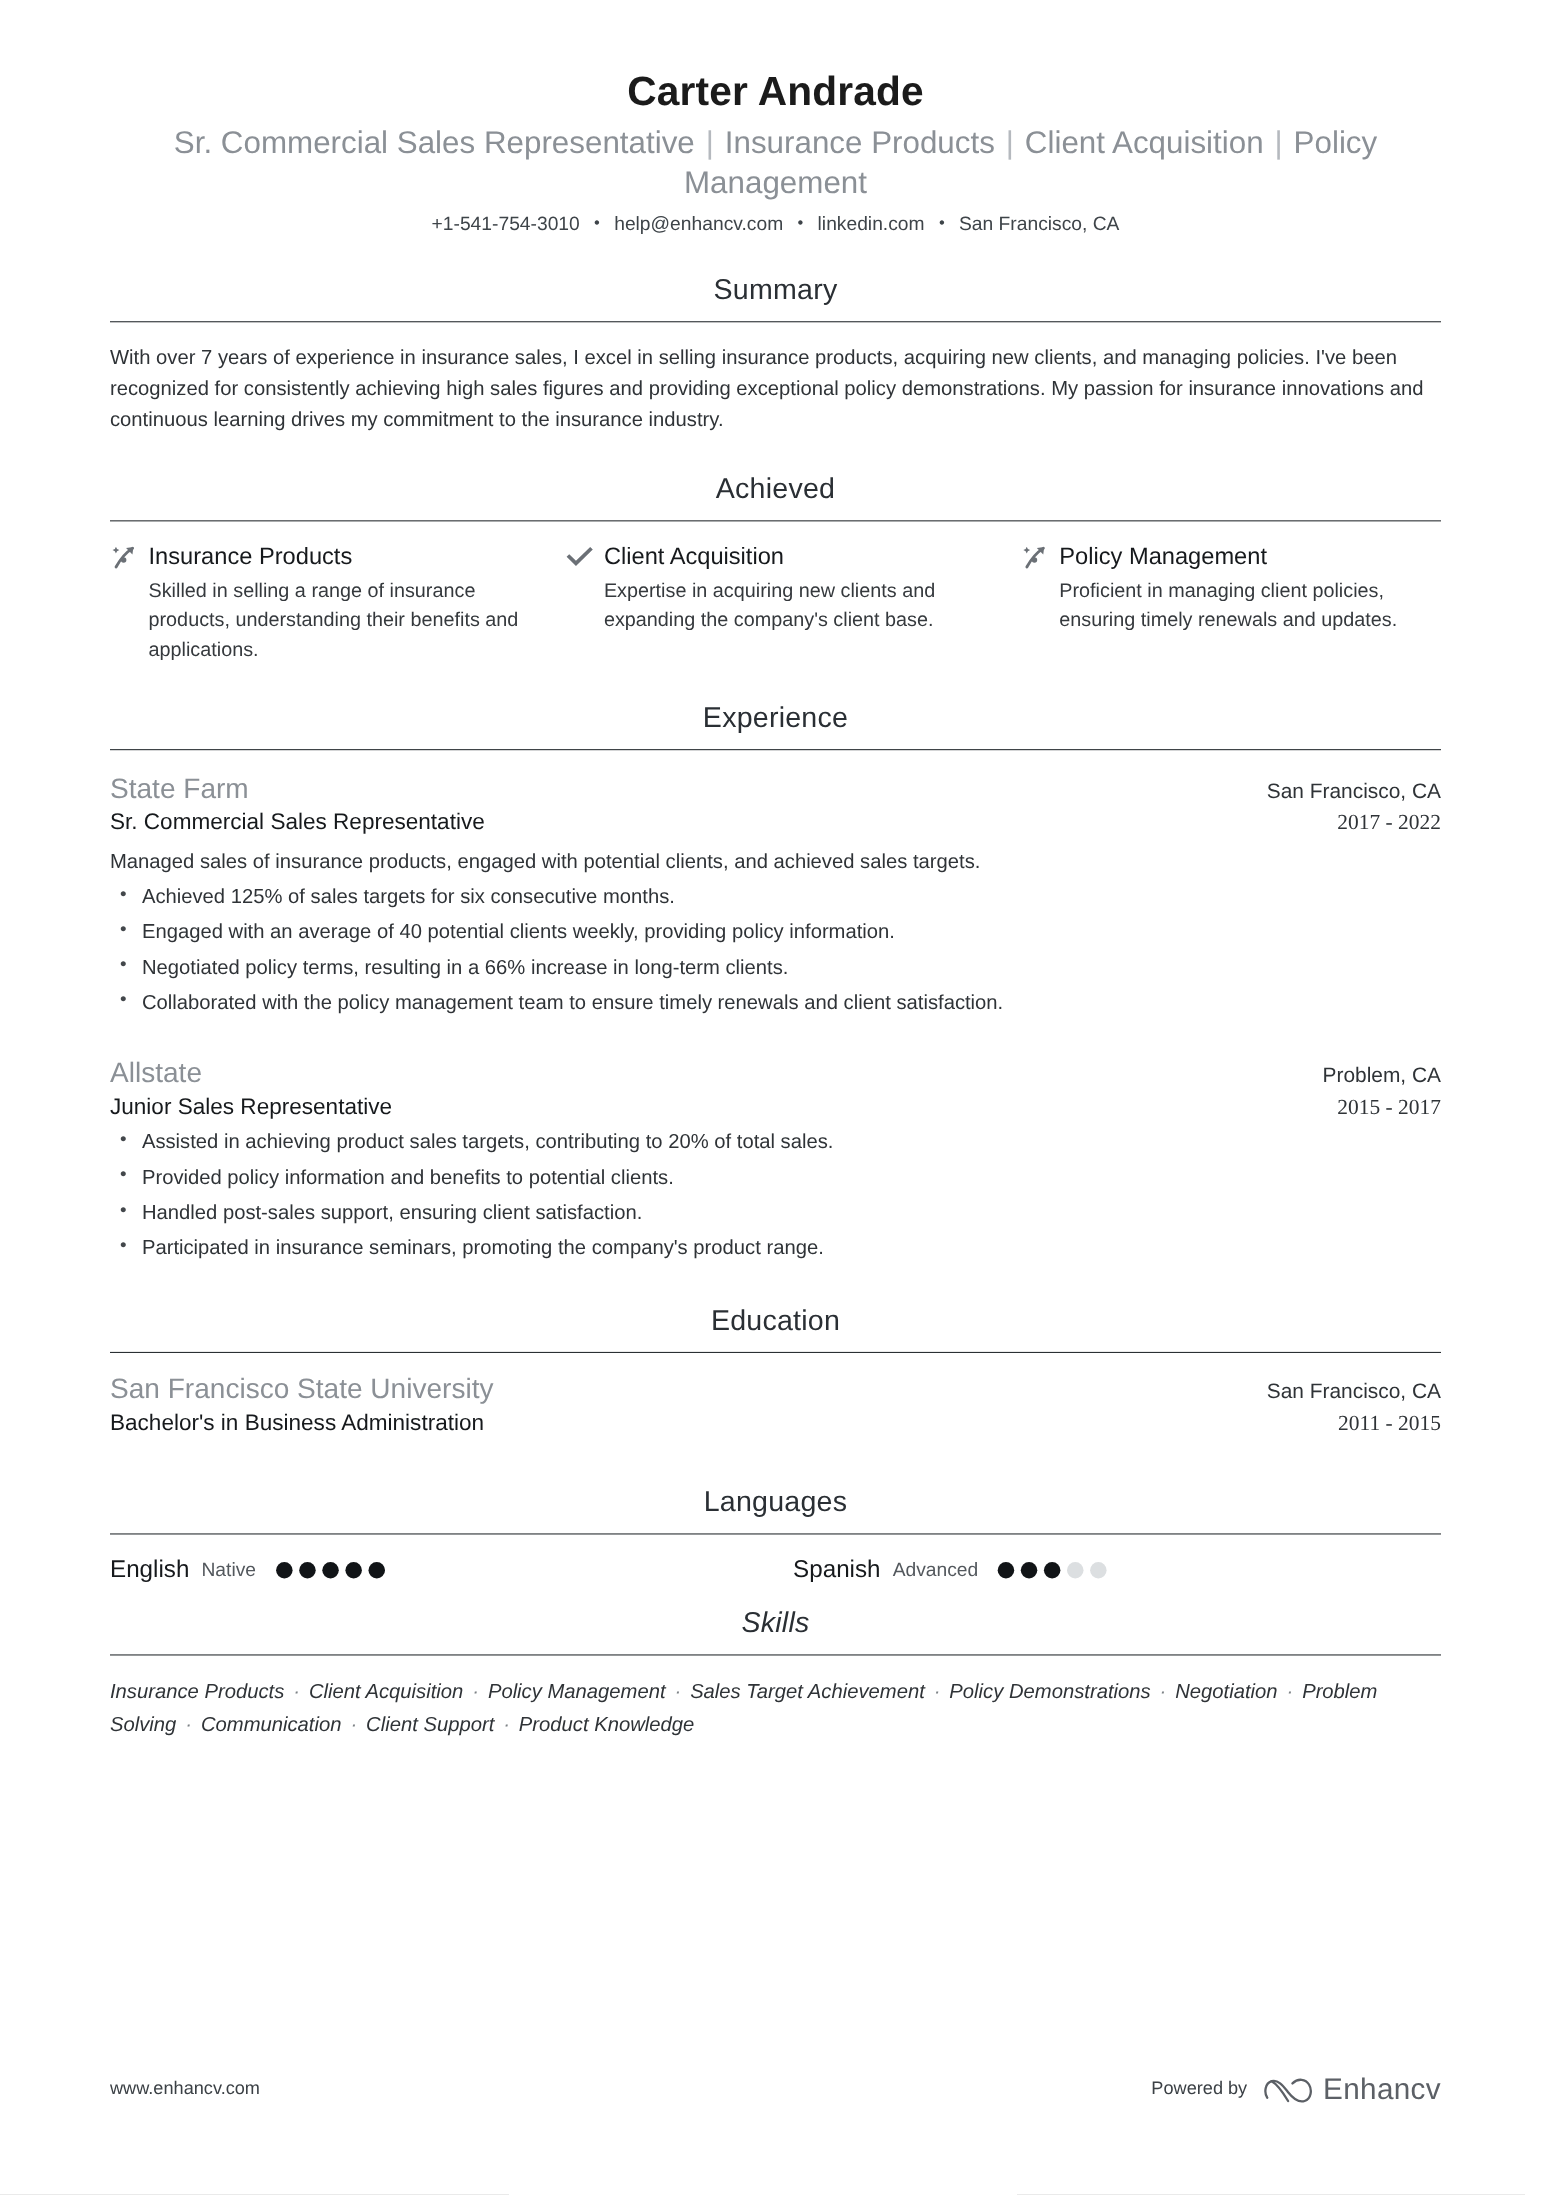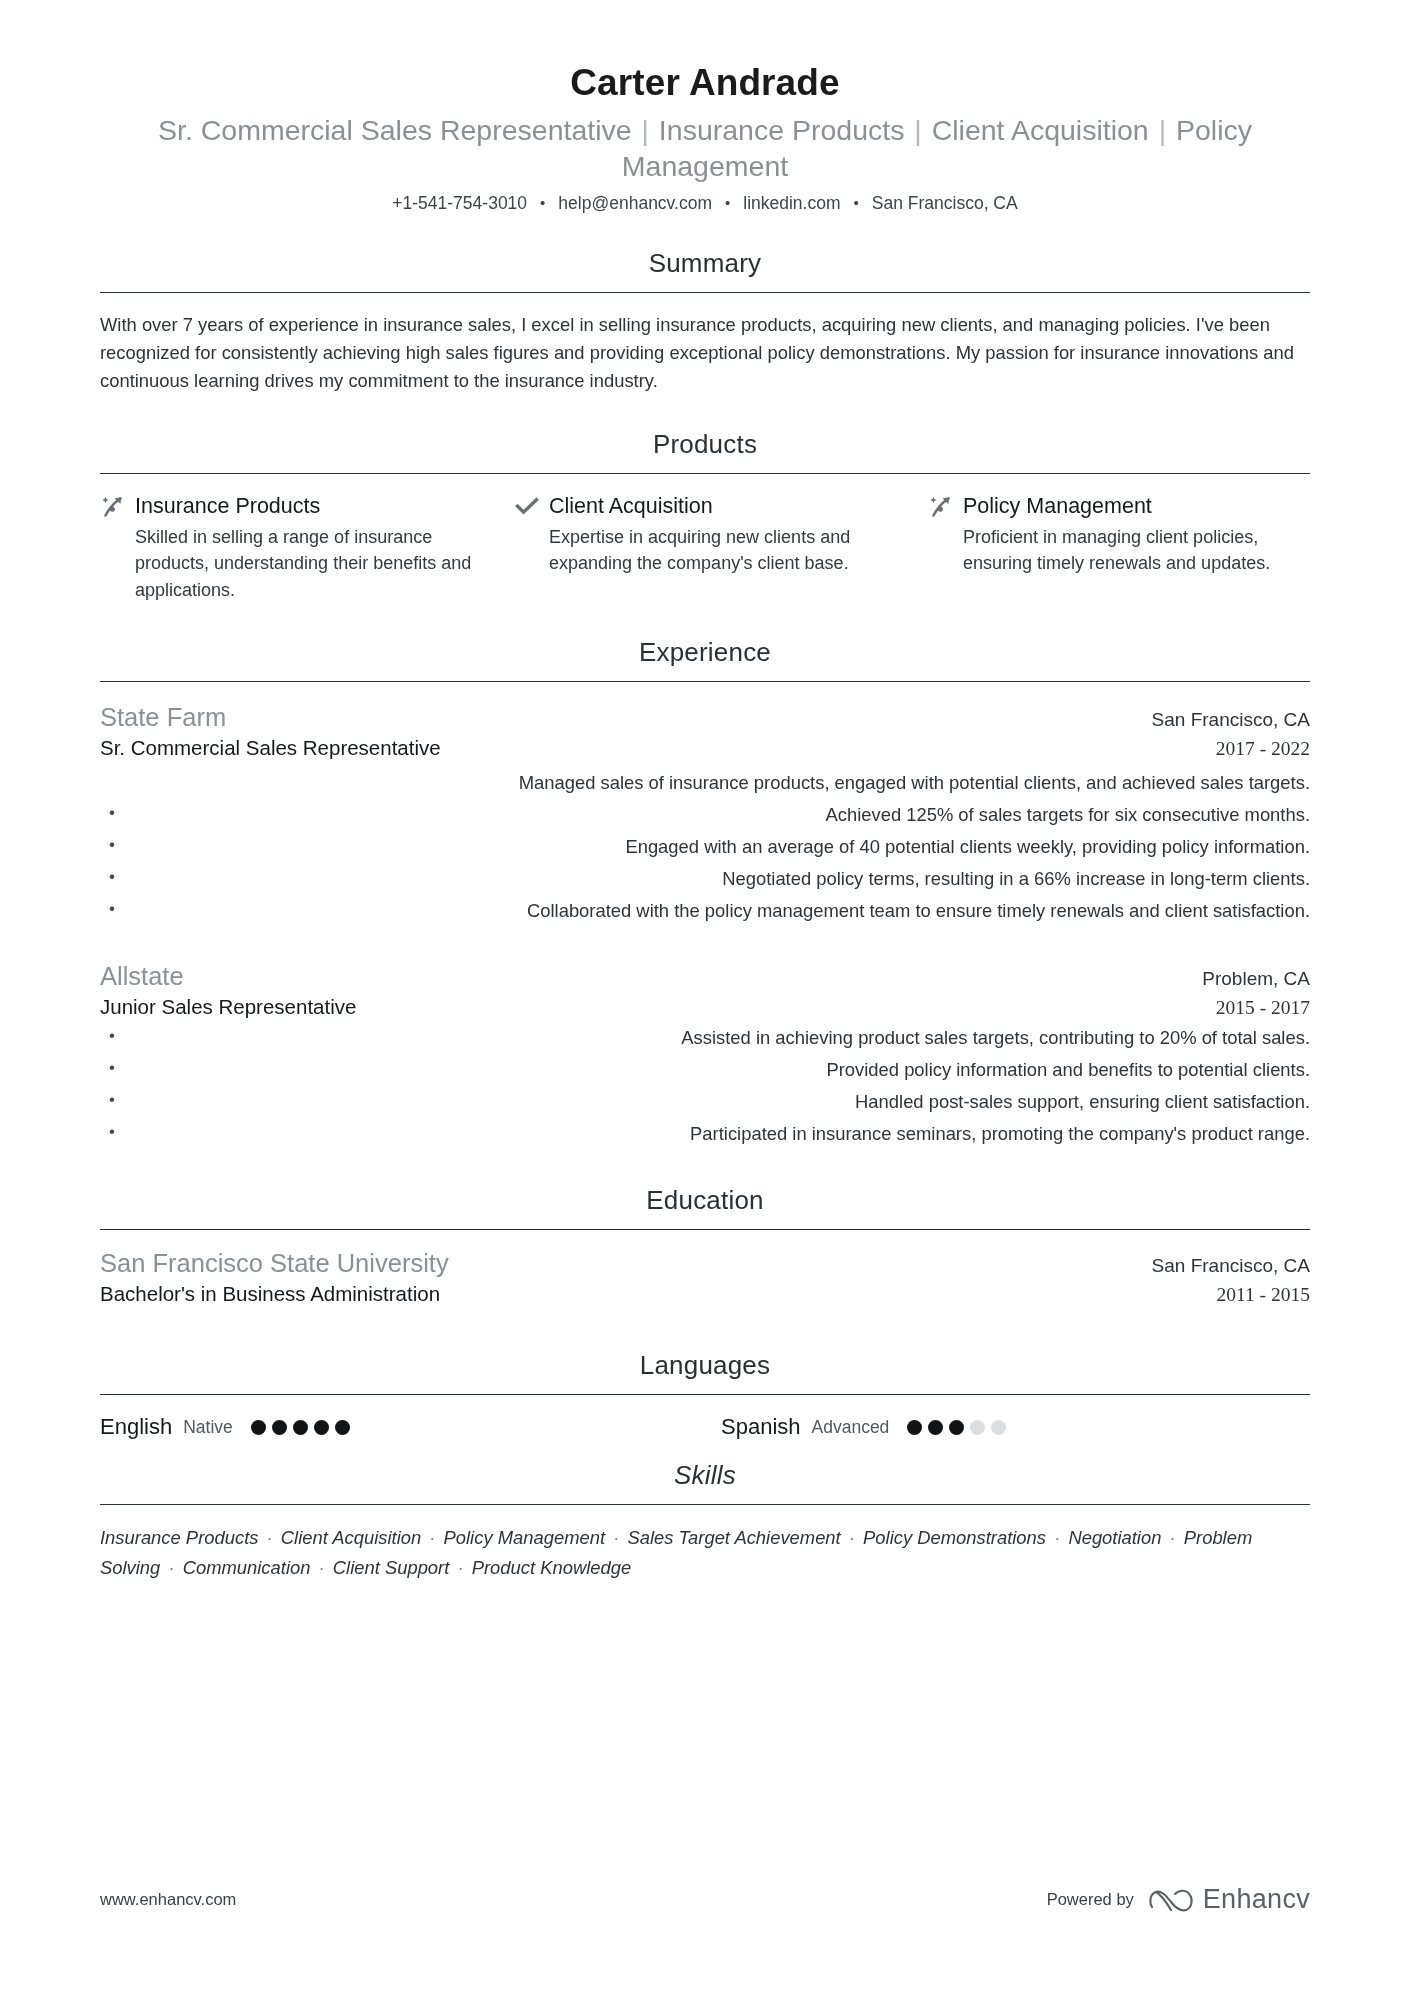--- a/index.html
+++ b/index.html
@@ -108,21 +108,21 @@
     font-weight: 400;
   }
   .strength-desc {
     margin-left: 35px;
     font-size: 18px;
     line-height: 1.45;
     color: #35393d;
   }
 
   
-  .entry { margin-top: 20px; text-align: right; }
+  .entry { margin-top: 20px; }
   .entry.first { margin-top: 20px; }
   .entry-row {
     display: flex;
     justify-content: space-between;
     align-items: baseline;
   }
   .org {
     font-size: 25.5px;
     color: #8b9096;
     font-weight: 400;
@@ -255,21 +255,21 @@
       </div>
   </div>
 
   <div class="section">
     <div class="section-title">Summary</div>
     <div class="rule"></div>
     <div class="summary-body">With over 7 years of experience in insurance sales, I excel in selling insurance products, acquiring new clients, and managing policies. I've been recognized for consistently achieving high sales figures and providing exceptional policy demonstrations. My passion for insurance innovations and continuous learning drives my commitment to the insurance industry.</div>
   </div>
 
   <div class="section">
-    <div class="section-title">Products</div>
+    <div class="section-title">Achieved</div>
     <div class="rule"></div>
     <div class="strengths">
         <div>
           <div class="strength-head">
             <span class="strength-icon">
               <svg width="26" height="26" viewBox="0 0 26 26">
                 <path d="M5.5 22.5 C9 16, 14 9.5, 20.5 5.5" fill="none" stroke="#6b7076" stroke-width="2.6" stroke-linecap="round"></path>
                 <path d="M14.6 5.2 L21.3 4.3 L20.4 11.1 Z" fill="#6b7076"></path>
                 <circle cx="12.4" cy="16.2" r="2.5" fill="#6b7076"></circle>
                 <path d="M5.4 4.0 l1.0 2.1 l2.1 1.0 l-2.1 1.0 l-1.0 2.1 l-1.0 -2.1 l-2.1 -1.0 l2.1 -1.0 Z" fill="#6b7076"></path>

